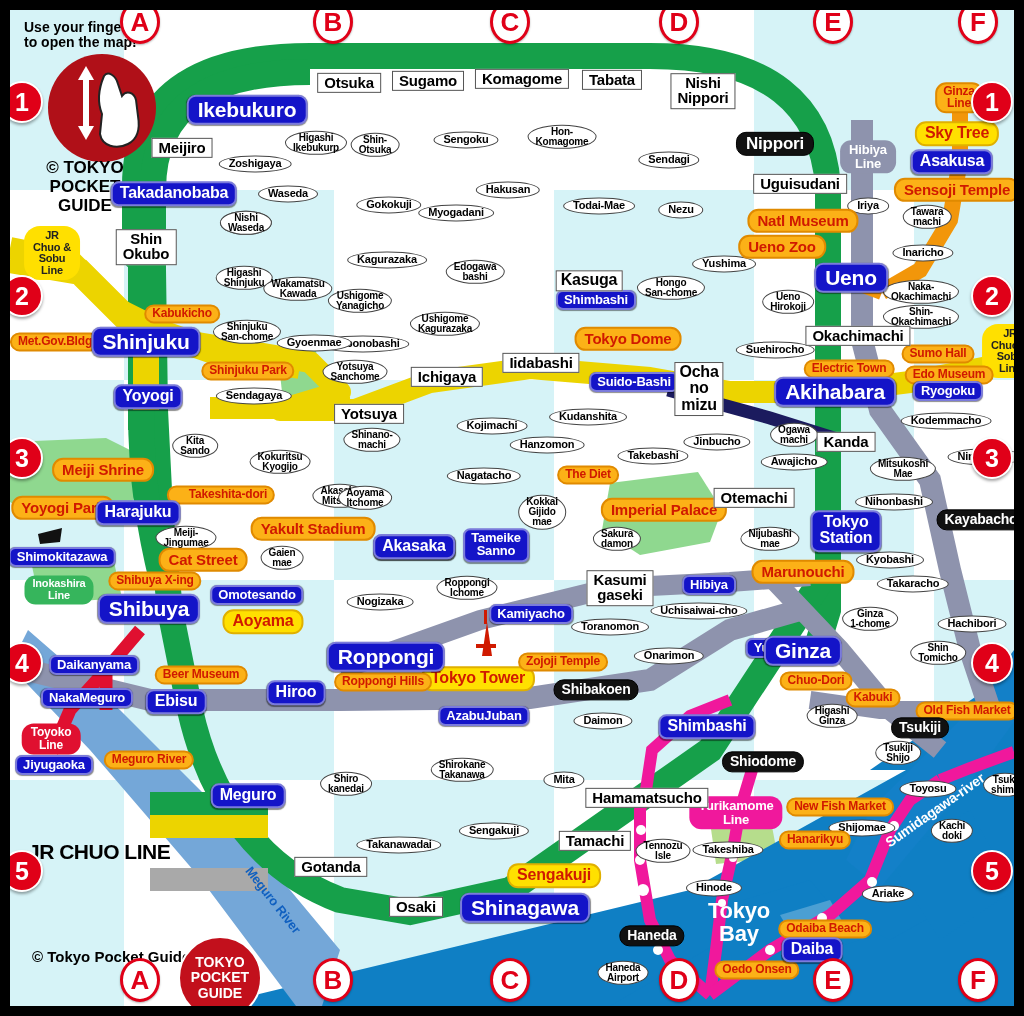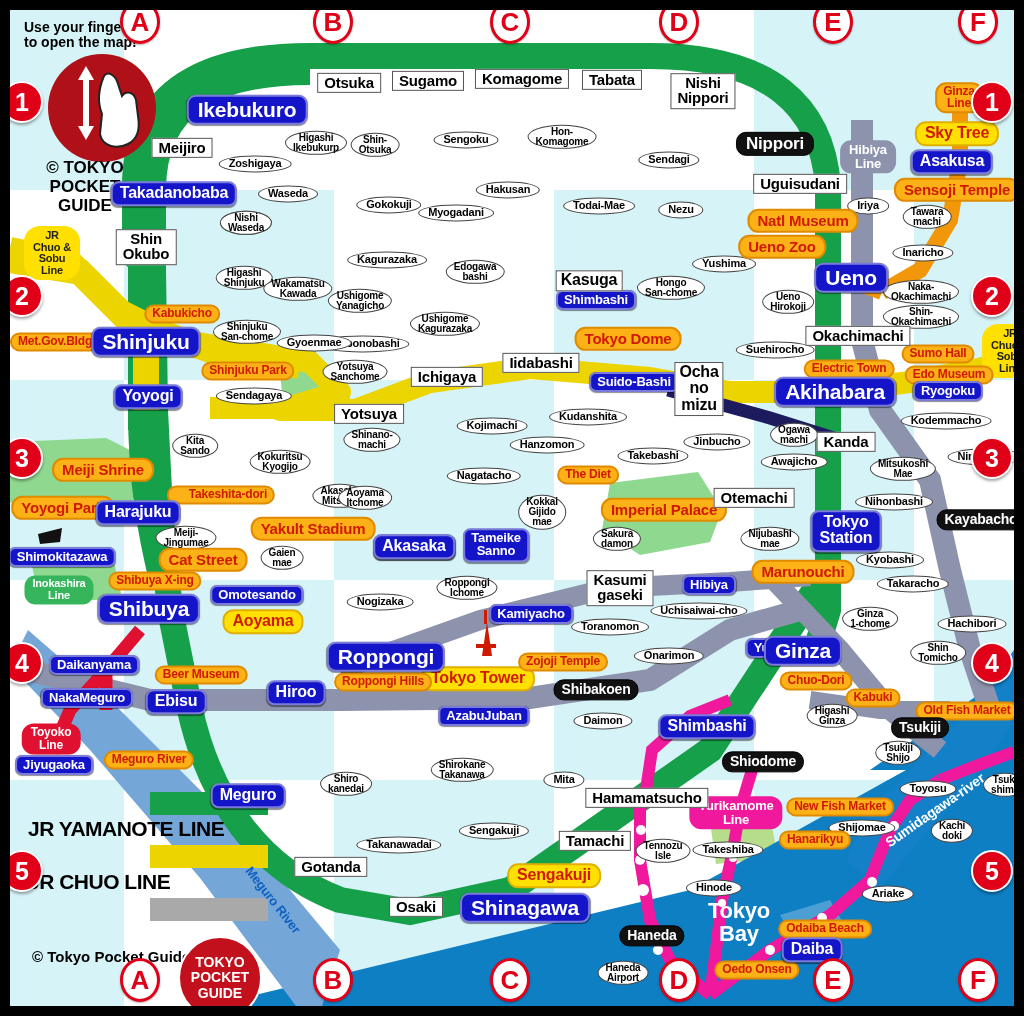--- a/index.html
+++ b/index.html
@@ -231,21 +231,20 @@
         <path d="M56 22 C50 36 50 50 54 60 L52 80 C54 92 68 96 80 90
                  C90 85 92 74 90 62 L88 46 C86 38 78 36 74 42 L70 30
                  C68 22 60 16 56 22 Z" fill="#fff" stroke="#222" stroke-width="2"></path>
       </svg>
     </div>
     <div id="copy1">© TOKYO<br>POCKET<br>GUIDE</div>
 
 
     <div id="legend">
         <div class="sw" style="background: rgb(22, 160, 74);"></div>
-        <div class="tx">JR YAMANOTE LINE</div>
         <div class="sw" style="background: rgb(236, 212, 0);"></div>
         <div class="tx">JR CHUO LINE</div>
         <div class="sw" style="background: rgb(169, 169, 169);"></div>
       </div>
     <div id="copy2">© Tokyo Pocket Guide</div>
     <div id="tpgseal">TOKYO<br>POCKET<br>GUIDE</div>
 
     <div id="lines-layer">
         <div class="lb s-jrchuo" style="left: 42px; top: 243px;">JR<br>Chuo &amp;<br>Sobu<br>Line</div>
         <div class="lb s-jrchuo" style="left: 1000px; top: 341px;">JR<br>Chuo &amp;<br>Sobu<br>Line</div>
@@ -411,21 +410,21 @@
         <div class="lb s-blue" style="left: 139px; top: 599px;">Shibuya</div>
         <div class="lb s-blue sm" style="left: 128px; top: 503px;">Harajuku</div>
         <div class="lb s-blue sm" style="left: 138px; top: 387px;">Yoyogi</div>
         <div class="lb s-blue" style="left: 136px; top: 332px;">Shinjuku</div>
         <div class="lb s-blue xs" style="left: 52px; top: 547px;">Shimokitazawa</div>
         <div class="lb s-blue xs" style="left: 44px; top: 755px;">Jiyugaoka</div>
         <div class="lb s-blue xs" style="left: 84px; top: 655px;">Daikanyama</div>
         <div class="lb s-blue xs" style="left: 77px; top: 688px;">NakaMeguro</div>
         <div class="lb s-blue sm" style="left: 286px; top: 683px;">Hiroo</div>
         <div class="lb s-blue" style="left: 376px; top: 647px;">Roppongi</div>
-        <div class="lb s-blue xs" style="left: 474px; top: 706px; border-radius: 6px;">AzabuJuban</div>
+        <div class="lb s-blue xs" style="left: 474px; top: 706px;">AzabuJuban</div>
         <div class="lb s-blue xs" style="left: 521px; top: 604px;">Kamiyacho</div>
         <div class="lb s-blue sm" style="left: 404px; top: 537px;">Akasaka</div>
         <div class="lb s-blue xs" style="left: 486px; top: 535px;">Tameike<br>Sanno</div>
         <div class="lb s-blue xs" style="left: 699px; top: 575px;">Hibiya</div>
         <div class="lb s-blue xs" style="left: 586px; top: 290px;">Shimbashi</div>
         <div class="lb s-blue xs" style="left: 624px; top: 372px;">Suido-Bashi</div>
         <div class="lb s-blue sm" style="left: 404px; top: 537px;">Akasaka</div>
         <div class="lb s-orange" style="left: 793px; top: 562px;">Marunouchi</div>
         <div class="lb s-blue sm" style="left: 942px; top: 152px;">Asakusa</div>
         <div class="lb s-blue xs" style="left: 938px; top: 381px;">Ryogoku</div>

